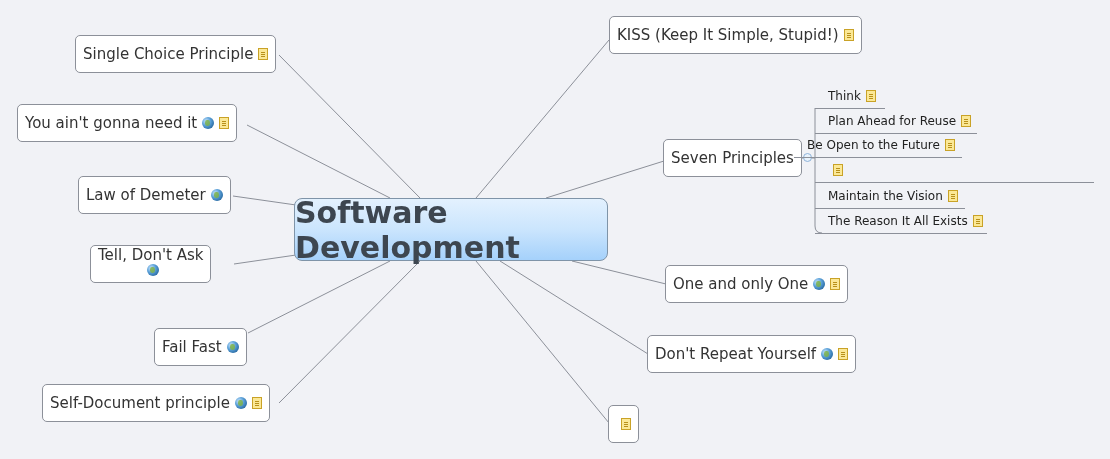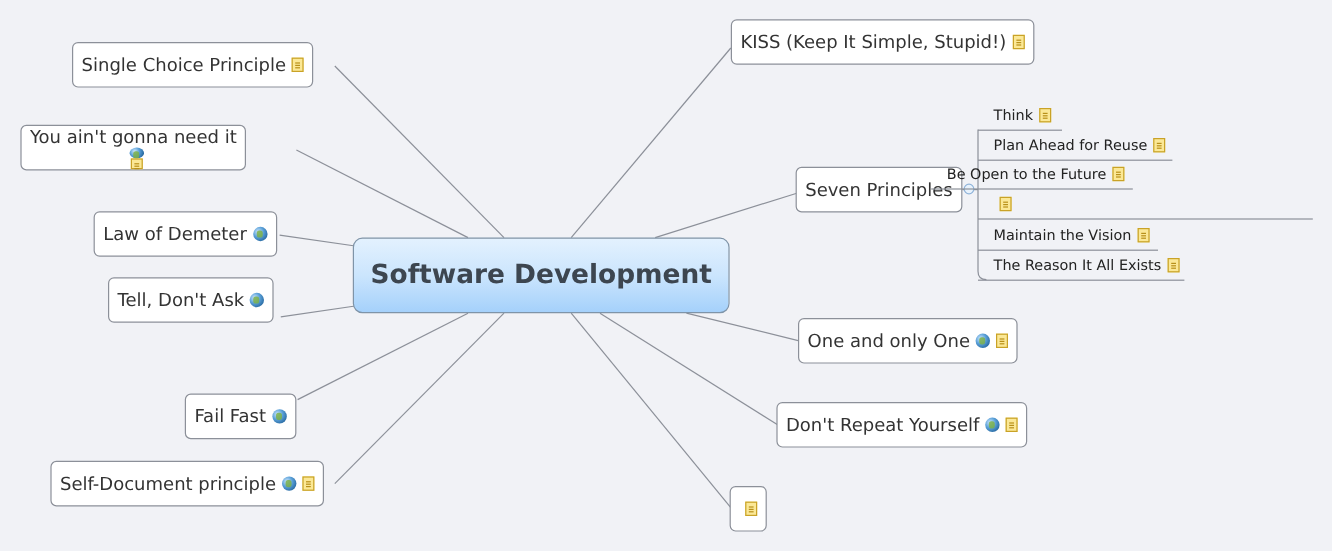--- a/index.html
+++ b/index.html
@@ -6,21 +6,21 @@
   body { width:1110px; height:459px; background:#f1f2f6; position:relative; overflow:hidden;
          font-family:"DejaVu Sans", sans-serif; }
   #lines { position:absolute; left:0; top:0; width:1110px; height:459px; }
   .topic { position:absolute; box-sizing:border-box; background:#ffffff; border:1px solid #8c9099;
            border-radius:5px; display:flex; align-items:center; padding:0 7px; color:#333333;
            font-size:15px; white-space:nowrap; height:38px; }
   .central { position:absolute; left:294px; top:198px; width:314px; height:63px; box-sizing:border-box;
              border:1px solid #7f94a8; border-radius:8px;
              background:linear-gradient(to bottom, #e3f1fe 0%, #cbe5fd 50%, #a5d1fb 100%);
              display:flex; align-items:center; justify-content:center;
-             font-size:22px; font-weight:bold; color:#3d4650; }
+             font-size:30px; font-weight:bold; color:#3d4650; }
   .sub { position:absolute; box-sizing:border-box; font-size:12px; color:#222; height:25px;
          display:flex; align-items:center; padding-left:13px; white-space:nowrap;
          border-bottom:1px solid #8c9099; }
   .ico { display:inline-block; margin-left:5px; vertical-align:middle; }
   .note { width:10px; height:12px; background:#fbe896; border:1px solid #c9a227; position:relative; box-sizing:border-box; }
   .note::before { content:""; position:absolute; left:2px; right:2px; top:3px; height:1px; background:#b8901a;
                   box-shadow:0 2px 0 #b8901a, 0 4px 0 #b8901a; }
   .globe { width:12px; height:12px; border-radius:50%;
            background:radial-gradient(circle at 35% 35%, #cfe9ff 0%, #5aa0d8 40%, #2c6ea6 75%, #245a86 100%);
            position:relative; }
@@ -49,34 +49,34 @@
     <path d="M815 108 L815 226 Q815 233 822 233"></path>
     <line x1="808" y1="158" x2="815" y2="158"></line>
   </g>
 </svg>
 <div class="collapse"></div>
 
 <div class="central">
   <span>Software Development</span>
 </div>
 
-<div class="topic" style="left:60px;top:35px;">
+<div class="topic" style="left:75px;top:35px;">
   <span>Single Choice Principle</span>
   <span class="ico note"></span>
 </div>
-<div class="topic" style="left:17px;top:104px;flex-direction:column;">
+<div class="topic" style="left:17px;top:104px;">
   <span>You ain't gonna need it</span>
   <span class="ico globe"></span>
   <span class="ico note"></span>
 </div>
 <div class="topic" style="left:78px;top:176px;">
   <span>Law of Demeter</span>
   <span class="ico globe"></span>
 </div>
-<div class="topic" style="left:90px;top:231px;">
+<div class="topic" style="left:90px;top:245px;flex-direction:column;">
   <span>Tell, Don't Ask</span>
   <span class="ico globe"></span>
 </div>
 <div class="topic" style="left:154px;top:328px;">
   <span>Fail Fast</span>
   <span class="ico globe"></span>
 </div>
 <div class="topic" style="left:42px;top:384px;justify-content:space-between;">
   <span>Self-Document principle</span>
   <span class="ico globe"></span>
@@ -105,21 +105,21 @@
 </div>
 
 <div class="sub" style="left:815px;top:84px;width:70px;border-bottom:1px solid #8c9099;">
   <span>Think</span>
   <span class="ico note"></span>
 </div>
 <div class="sub" style="left:815px;top:109px;width:162px;">
   <span>Plan Ahead for Reuse</span>
   <span class="ico note"></span>
 </div>
-<div class="sub" style="left:776px;top:133px;width:168px;">
+<div class="sub" style="left:794px;top:133px;width:168px;">
   <span>Be Open to the Future</span>
   <span class="ico note"></span>
 </div>
 <div class="sub" style="left:815px;top:158px;width:279px;">
   <span class="ico note"></span>
 </div>
 <div class="sub" style="left:815px;top:184px;width:150px;">
   <span>Maintain the Vision</span>
   <span class="ico note"></span>
 </div>

